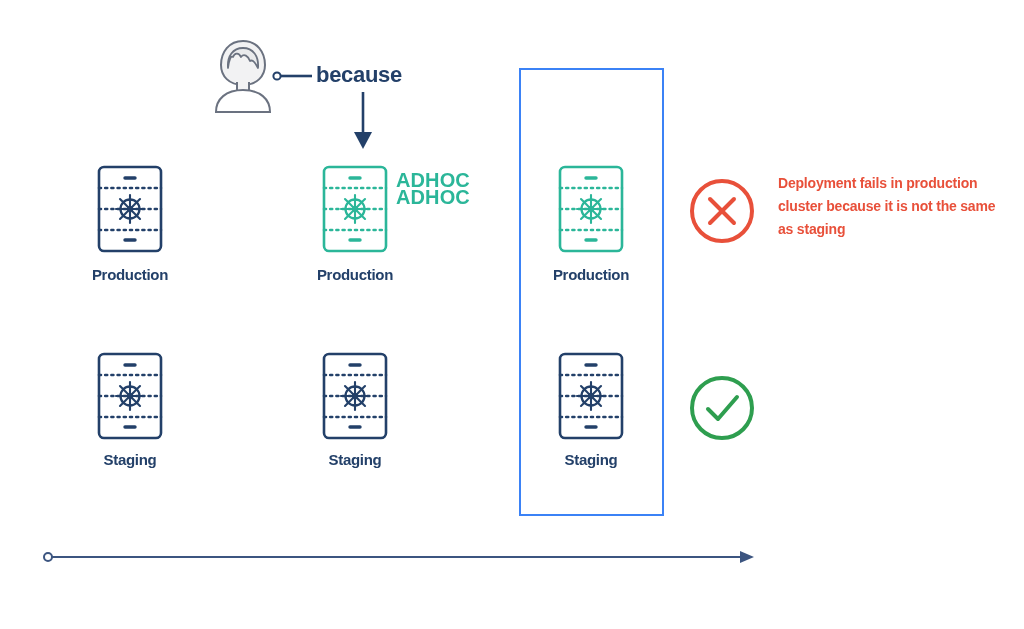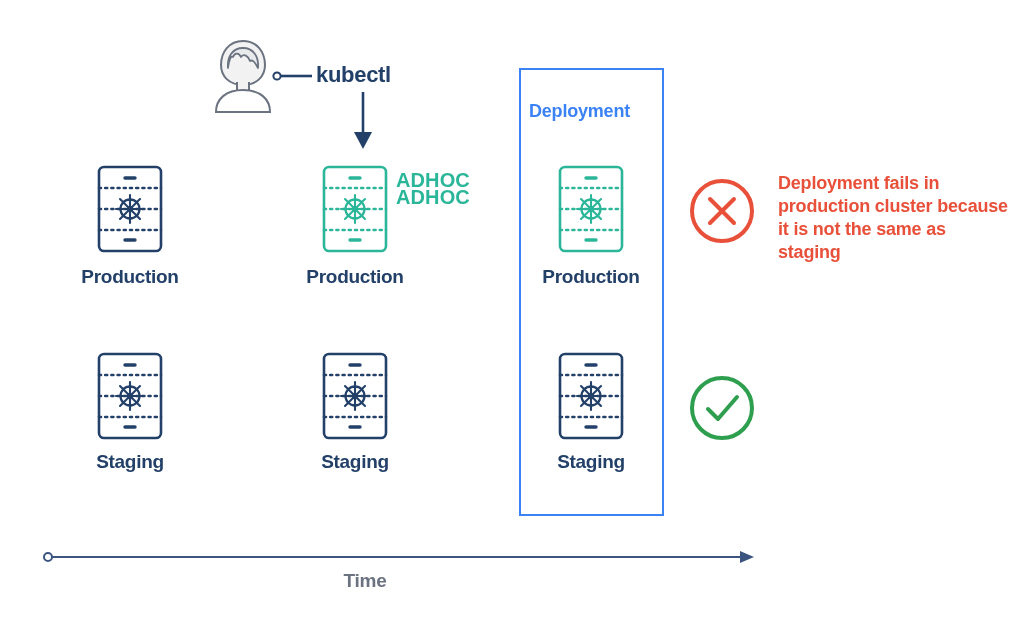--- a/index.html
+++ b/index.html
@@ -18,64 +18,63 @@
 
   
   .kubectl-conn{position:absolute;left:272px;top:68px;width:42px;height:16px;}
   .kubectl-label{position:absolute;left:316px;top:62px;color:#234069;
                  font-size:22px;font-weight:bold;letter-spacing:-.3px;}
   .down-arrow{position:absolute;left:345px;top:92px;width:36px;height:58px;}
 
   
   .cluster{position:absolute;width:68px;height:94px;}
   .node-label{position:absolute;width:200px;text-align:center;
-              color:#234069;font-size:19px;font-weight:bold;letter-spacing:-.3px;}
+              color:#234069;font-size:15px;font-weight:bold;letter-spacing:-.3px;}
 
   .adhoc{position:absolute;left:396px;top:172px;width:100px;
          color:#2bb699;font-size:20px;font-weight:bold;line-height:17px;
          letter-spacing:.1px;}
 
   
   .status-icon{position:absolute;width:68px;height:68px;}
   .fail-text{position:absolute;left:778px;top:172px;width:232px;
-             color:#e8503a;font-size:18px;font-weight:bold;line-height:23px;
+             color:#e8503a;font-size:14px;font-weight:bold;line-height:23px;
              letter-spacing:-.2px;}
 
   
   .timeline{position:absolute;left:40px;top:546px;width:716px;height:22px;}
   .time-label{position:absolute;left:265px;top:570px;width:200px;text-align:center;
               color:#6b7280;font-size:19px;font-weight:bold;letter-spacing:-.2px;}
 </style>
 </head>
 <body>
 
 <div class="stage">
 
   <div class="deploy-box"></div>
-  <div class="deploy-label">Deployment</div>
 
   <div class="avatar">
     <svg width="62" height="78" viewBox="0 0 62 78">
       <path d="M31 3 C17 3 9 14 9 27 C9 38 17 47 31 47 C45 47 53 38 53 27 C53 14 45 3 31 3 Z" fill="#f2f2f3" stroke="#6b7280" stroke-width="2"></path>
       <path d="M16 30 C15 18 21 10 31 10 C41 10 47 18 46 30
                C44 26 41 21 38 23 C36 18 32 15 29 19
                C27 15 23 14 21 19 C19 17 17 22 16 30 Z" fill="#e9eaec" stroke="#6b7280" stroke-width="1.8" stroke-linejoin="round"></path>
       <path d="M25 44 L25 53 L37 53 L37 44" fill="#f2f2f3" stroke="#6b7280" stroke-width="2"></path>
       <path d="M31 52 C14 52 4 61 4 74 L58 74 C58 61 48 52 31 52 Z" fill="#ffffff" stroke="#6b7280" stroke-width="2"></path>
       <line x1="7" y1="74" x2="55" y2="74" stroke="#6b7280" stroke-width="1.6" stroke-dasharray="1.5 2.5"></line>
     </svg>
   </div>
 
   <div class="kubectl-conn">
     <svg width="42" height="16" viewBox="0 0 42 16">
       <circle cx="5" cy="8" r="3.6" fill="#ffffff" stroke="#234069" stroke-width="2"></circle>
       <line x1="9" y1="8" x2="40" y2="8" stroke="#234069" stroke-width="2.6"></line>
     </svg>
   </div>
-  <div class="kubectl-label">kubectl</div>
+  <div class="kubectl-label">because</div>
 
   <div class="down-arrow">
     <svg width="36" height="58" viewBox="0 0 36 58">
       <line x1="18" y1="0" x2="18" y2="44" stroke="#234069" stroke-width="2.6"></line>
       <path d="M18 57 L9 40 L27 40 Z" fill="#234069"></path>
     </svg>
   </div>
 
   <div class="cluster" style="left:96px;top:162px;">
     <svg width="68" height="94" viewBox="0 0 68 94">
@@ -313,15 +312,14 @@
     </svg>
   </div>
 
   <div class="timeline">
     <svg width="716" height="22" viewBox="0 0 716 22">
       <circle cx="8" cy="11" r="4" fill="#ffffff" stroke="#3c5580" stroke-width="2"></circle>
       <line x1="12" y1="11" x2="700" y2="11" stroke="#3c5580" stroke-width="2.2"></line>
       <path d="M714 11 L700 5 L700 17 Z" fill="#3c5580"></path>
     </svg>
   </div>
-  <div class="time-label">Time</div>
 
 </div>
 
 </body></html>

